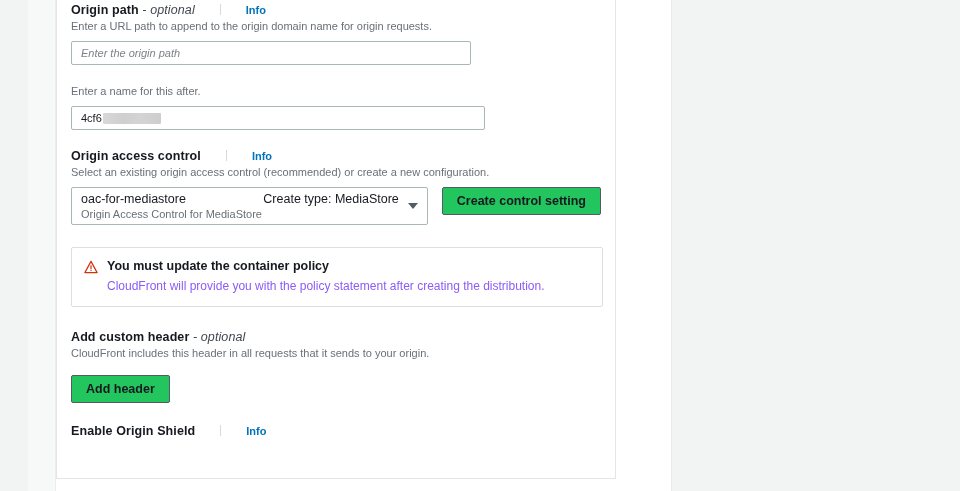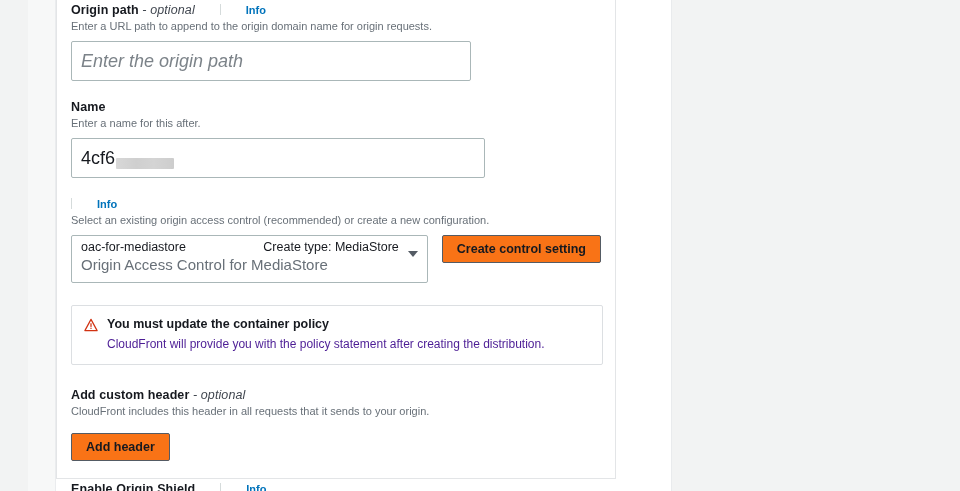--- a/index.html
+++ b/index.html
@@ -94,29 +94,29 @@
   }
   .desc {
     font-size: 11px;
     color: #687078;
     line-height: 15px;
     margin-top: 1px;
   }
 
   .input {
     margin-top: 7px;
-    height: 40px;
+    height: 24px;
     border: 1px solid #aab7b8;
     border-radius: 2px;
     background: #fff;
     display: flex;
     align-items: center;
     padding: 0 9px;
     box-sizing: border-box;
-    font-size: 18px;
+    font-size: 11px;
     color: #16191f;
     cursor: text;
   }
   .input.placeholder {
     color: #7c8389;
     font-style: italic;
   }
   .input.w-origin-path { width: 400px; }
   .input.w-name { width: 414px; }
 
@@ -138,21 +138,21 @@
 
   
   .oac-row {
     margin-top: 7px;
     display: flex;
     align-items: flex-start;
     gap: 14px;
   }
   .select {
     width: 390px;
-    height: 48px;
+    height: 38px;
     border: 1px solid #aab7b8;
     border-radius: 2px;
     background: #fff;
     position: relative;
     box-sizing: border-box;
     padding: 4px 28px 4px 9px;
     cursor: pointer;
   }
   .select-main {
     display: flex;
@@ -161,39 +161,39 @@
   }
   .select-value {
     font-size: 12.5px;
     color: #16191f;
   }
   .select-origin-type {
     font-size: 12.5px;
     color: #16191f;
   }
   .select-sub {
-    font-size: 15px;
+    font-size: 11px;
     color: #687078;
     margin-top: 2px;
   }
   .chevron {
     position: absolute;
     right: 9px;
     top: 15px;
     width: 0; height: 0;
     border-left: 5px solid transparent;
     border-right: 5px solid transparent;
     border-top: 6px solid #545b64;
   }
   .btn {
     height: 28px;
     padding: 0 14px;
     border: 1px solid #545b64;
     border-radius: 2px;
-    background: #f97316;
+    background: #22c55e;
     color: #16191f;
     font-size: 12.5px;
     font-weight: bold;
     font-family: "Liberation Sans", sans-serif;
     cursor: pointer;
     display: inline-flex;
     align-items: center;
     justify-content: center;
     white-space: nowrap;
   }
@@ -212,21 +212,21 @@
   }
   .warn-icon { flex: 0 0 auto; margin-top: 1px; }
   .alert-title {
     font-size: 12.5px;
     font-weight: bold;
     color: #16191f;
     line-height: 15px;
   }
   .alert-body {
     font-size: 12px;
-    color: #4c1d95;
+    color: #8b5cf6;
     line-height: 16px;
     margin-top: 4px;
   }
 
   .sp-10 { height: 10px; }
   .sp-14 { height: 14px; }
   .sp-18 { height: 18px; }
   .sp-20 { height: 20px; }
   .sp-22 { height: 22px; }
 </style>
@@ -250,36 +250,34 @@
         <span class="info-sep"></span>
         <span class="info-link">Info</span>
       </div>
       <div class="desc">Enter a URL path to append to the origin domain name for origin requests.</div>
       <div class="input w-origin-path placeholder">Enter the origin path</div>
     </div>
 
     <div class="sp-18"></div>
 
     <div class="field">
-      <div class="label-row">
-        <span class="label">Name</span>
-      </div>
       <div class="desc">Enter a name for this after.</div>
       <div class="input w-name">
         <span class="name-value">
           <span>4cf6</span>
             <span class="redacted"></span>
         </span>
       </div>
     </div>
 
     <div class="sp-18"></div>
 
     <div class="field">
       <div class="label-row">
+        <span class="label">Origin access control</span>
         <span class="info-sep"></span>
         <span class="info-link">Info</span>
       </div>
       <div class="desc">Select an existing origin access control (recommended) or create a new configuration.</div>
 
       <div class="oac-row">
         <div class="select">
           <div class="select-main">
             <span class="select-value">oac-for-mediastore</span>
             <span class="select-origin-type">Create type: MediaStore</span>

